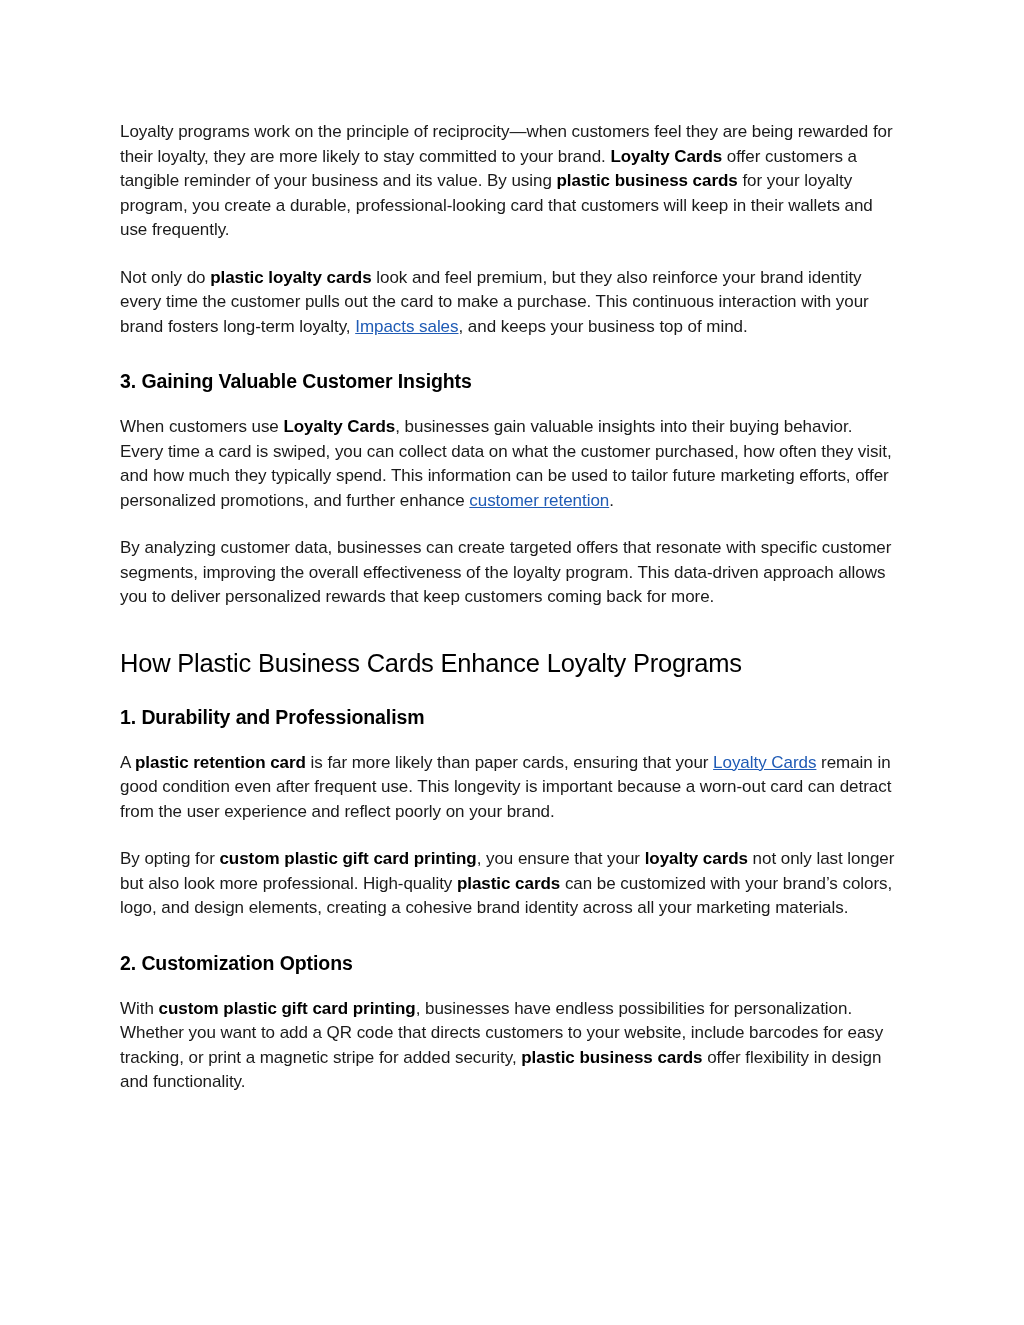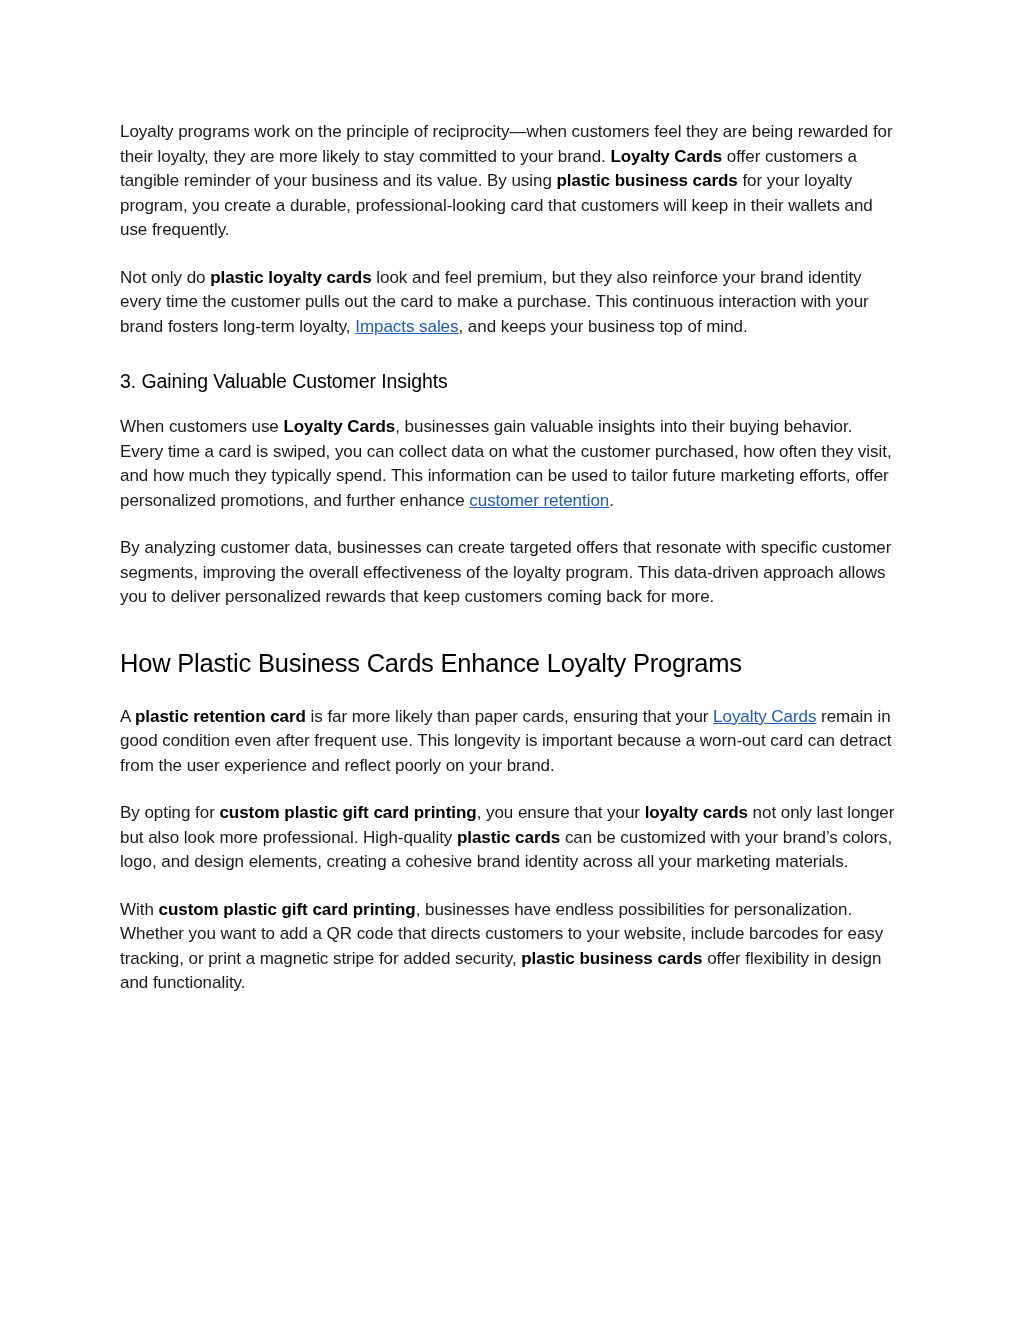--- a/index.html
+++ b/index.html
@@ -38,21 +38,21 @@
     font-size: 25.5px;
     line-height: 31px;
     font-weight: normal;
     margin: 38px 0 26px 0;
     color: #000000;
     letter-spacing: -0.2px;
   }
   h3.heading-sub {
     font-size: 19.5px;
     line-height: 25px;
-    font-weight: normal;
+    font-weight: bold;
     margin: 30px 0 21px 0;
     color: #000000;
     letter-spacing: -0.1px;
   }
   h3.heading-sub.tight-top {
     margin-top: 26px;
   }
   strong.bold {
     font-weight: bold;
     color: #000000;
@@ -68,17 +68,19 @@
 <body>
 
 <div class="page">
   <div class="content" id="doc-content">
       <p class="para"><span>Loyalty programs work on the principle of reciprocity—when customers feel they are being rewarded for their loyalty, they are more likely to stay committed to your brand. </span><strong class="bold">Loyalty Cards</strong><span> offer customers a tangible reminder of your business and its value. By using </span><strong class="bold">plastic business cards</strong><span> for your loyalty program, you create a durable, professional-looking card that customers will keep in their wallets and use frequently.</span></p>
       <p class="para"><span>Not only do </span><strong class="bold">plastic loyalty cards</strong><span> look and feel premium, but they also reinforce your brand identity every time the customer pulls out the card to make a purchase. This continuous interaction with your brand fosters long-term loyalty, </span><a class="doclink" href="#">Impacts sales</a><span>, and keeps your business top of mind.</span></p>
       <h3 class="heading-sub"><span>3. Gaining Valuable Customer Insights</span></h3>
       <p class="para"><span>When customers use </span><strong class="bold">Loyalty Cards</strong><span>, businesses gain valuable insights into their buying behavior. Every time a card is swiped, you can collect data on what the customer purchased, how often they visit, and how much they typically spend. This information can be used to tailor future marketing efforts, offer personalized promotions, and further enhance </span><a class="doclink" href="#">customer retention</a><span>.</span></p>
       <p class="para"><span>By analyzing customer data, businesses can create targeted offers that resonate with specific customer segments, improving the overall effectiveness of the loyalty program. This data-driven approach allows you to deliver personalized rewards that keep customers coming back for more.</span></p>
       <h2 class="heading-major"><span>How Plastic Business Cards Enhance Loyalty Programs</span></h2>
+      <h3 class="heading-sub tight-top"><span>1. Durability and Professionalism</span></h3>
       <p class="para"><span>A </span><strong class="bold">plastic retention card</strong><span> is far more likely than paper cards, ensuring that your </span><a class="doclink" href="#">Loyalty Cards</a><span> remain in good condition even after frequent use. This longevity is important because a worn-out card can detract from the user experience and reflect poorly on your brand.</span></p>
       <p class="para"><span>By opting for </span><strong class="bold">custom plastic gift card printing</strong><span>, you ensure that your </span><strong class="bold">loyalty cards</strong><span> not only last longer but also look more professional. High-quality </span><strong class="bold">plastic cards</strong><span> can be customized with your brand’s colors, logo, and design elements, creating a cohesive brand identity across all your marketing materials.</span></p>
+      <h3 class="heading-sub"><span>2. Customization Options</span></h3>
       <p class="para"><span>With </span><strong class="bold">custom plastic gift card printing</strong><span>, businesses have endless possibilities for personalization. Whether you want to add a QR code that directs customers to your website, include barcodes for easy tracking, or print a magnetic stripe for added security, </span><strong class="bold">plastic business cards</strong><span> offer flexibility in design and functionality.</span></p>
     </div>
 </div>
 
 </body></html>

